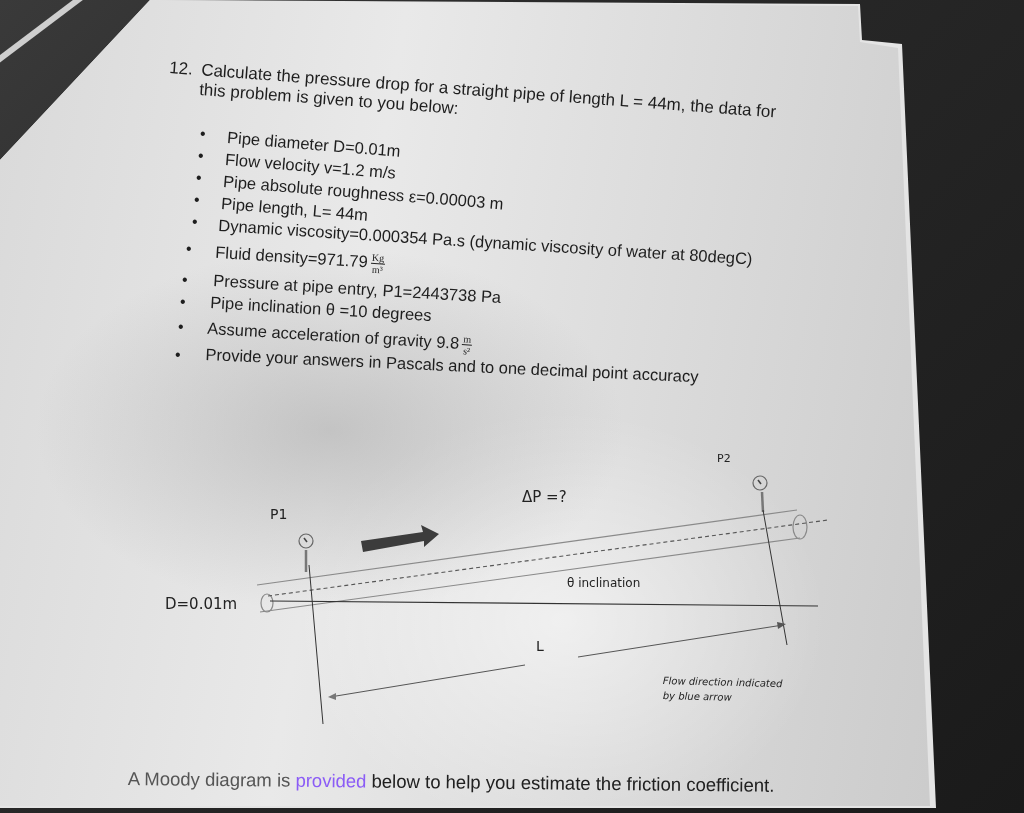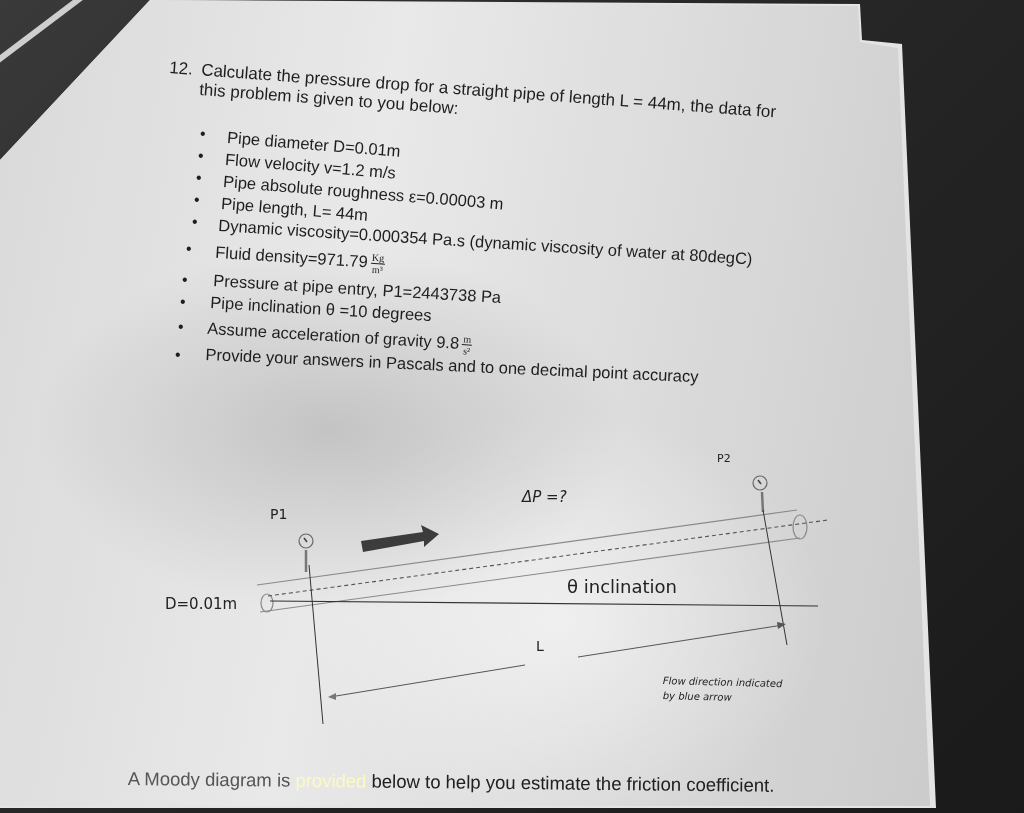--- a/index.html
+++ b/index.html
@@ -43,21 +43,21 @@
     .frac { display: inline-block; vertical-align: middle; text-align: center; font-family: "Liberation Serif", serif; font-size: 10px; line-height: 11px; margin-left: 3px; }
     .frac .num { display: block; border-bottom: 1px solid #222; padding: 0 1px; }
     .frac .den { display: block; }
     .diagram { position: absolute; left: 0; top: 0; width: 1024px; height: 813px; }
     .dlabel { position: absolute; font-family: "DejaVu Sans", sans-serif; color: #222; white-space: nowrap; }
     .footer-line {
       position: absolute; left: 128px; top: 768px; font-size: 18.5px; color: #202020;
       white-space: nowrap; transform: rotate(0.6deg); transform-origin: left top;
       font-family: "Liberation Sans", sans-serif;
     }
-    .footer-line .faded { color: #fef9c3; }
+    .footer-line .faded { color: #8b5cf6; }
   </style>
 </head>
 <body>
 
 <div class="desk-left"></div>
 <div class="sheet-back"></div>
 <div class="sheet"></div>
 <div class="fold-edge"></div>
 
 <div class="content">
@@ -137,22 +137,22 @@
     <line x1="578" y1="657" x2="783" y2="625" stroke="#555" stroke-width="1"></line>
     <polygon points="786,624 777,622 778,629" fill="#555"></polygon>
 
     <g>
       <polygon points="361,541 423,532 421,525 439,534 424,547 424,541 363,552" fill="#3c3c3c"></polygon>
     </g>
   </svg>
 
   <div class="dlabel" style="left:270px; top:506px; font-size:14px;">P1</div>
   <div class="dlabel" style="left:717px; top:452px; font-size:11px;">P2</div>
-  <div class="dlabel" style="left:522px; top:488px; font-size:15px; font-style:italic;">ΔP =?</div>
-  <div class="dlabel" style="left:567px; top:576px; font-size:18px;">θ inclination</div>
+  <div class="dlabel" style="left:522px; top:488px; font-size:15px; ">ΔP =?</div>
+  <div class="dlabel" style="left:567px; top:576px; font-size:12px;">θ inclination</div>
   <div class="dlabel" style="left:165px; top:595px; font-size:15px;">D=0.01m</div>
   <div class="dlabel" style="left:536px; top:638px; font-size:14px;">L</div>
   <div class="dlabel" style="left:663px; top:675px; font-size:10px; font-style:italic; transform:rotate(1.5deg); transform-origin:left top;">Flow direction indicated</div>
   <div class="dlabel" style="left:663px; top:690px; font-size:10px; font-style:italic; transform:rotate(1.5deg); transform-origin:left top;">by blue arrow</div>
 </div>
 
 <div class="footer-line">
   <span style="color:#555;">A Moody diagram is </span><span class="faded">provided</span><span> below to help you estimate the friction coefficient.</span>
 </div>
 

